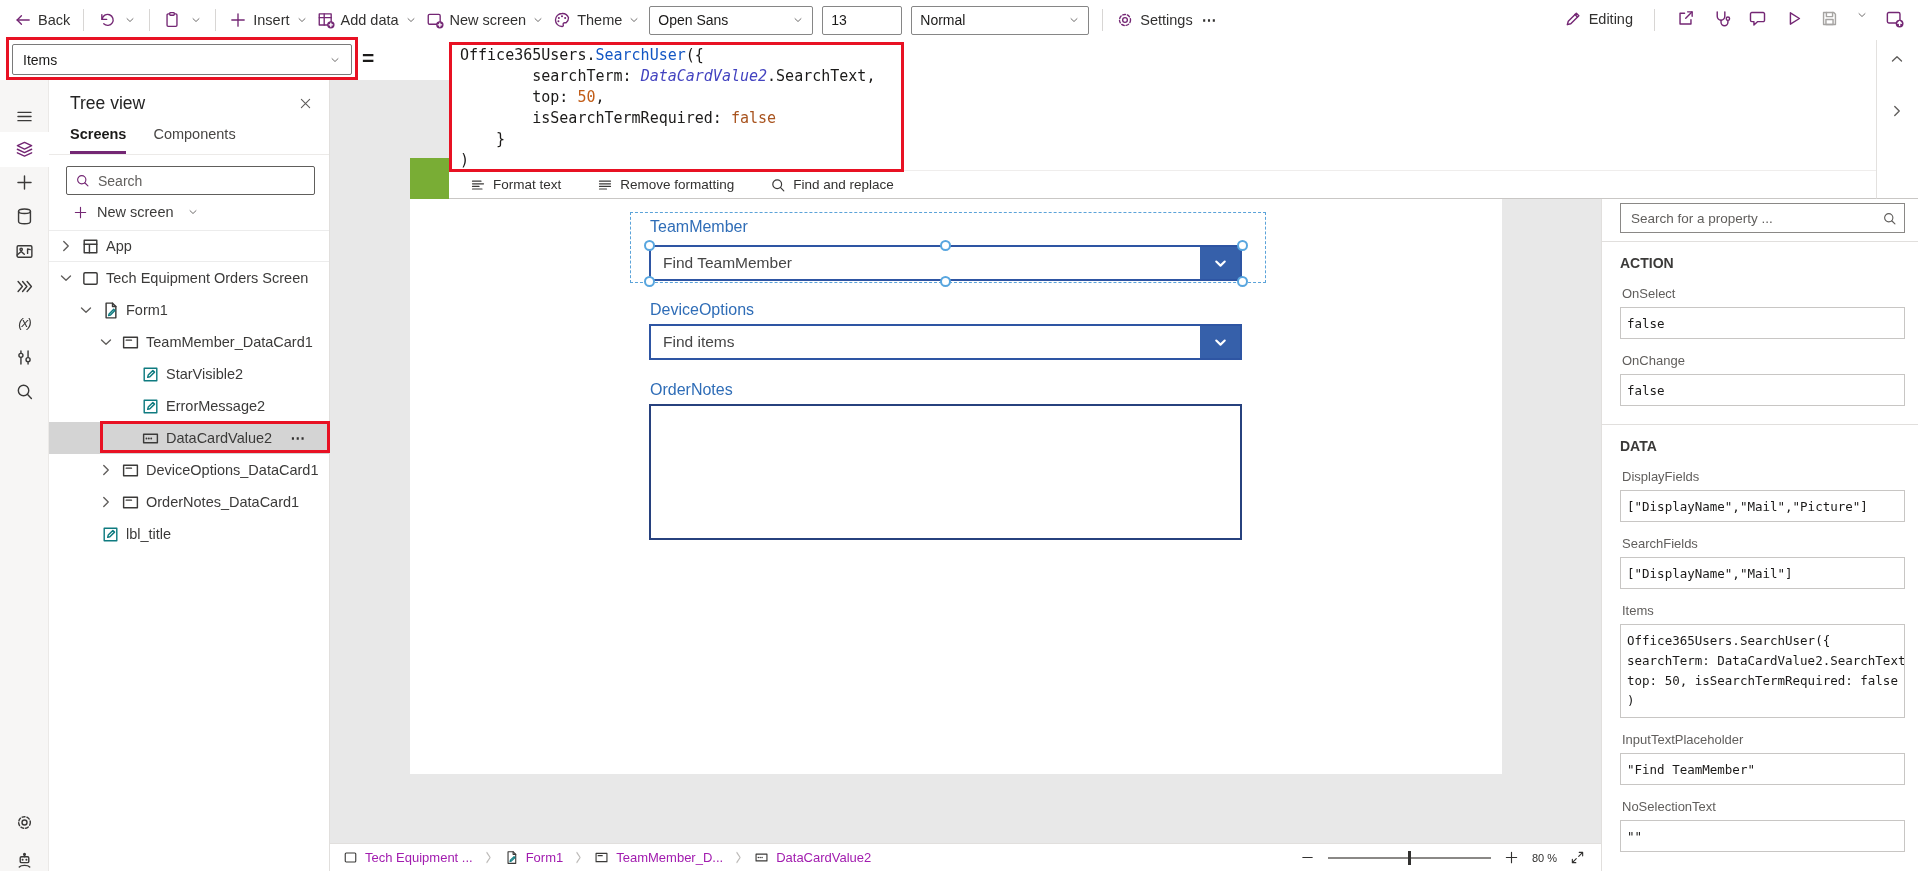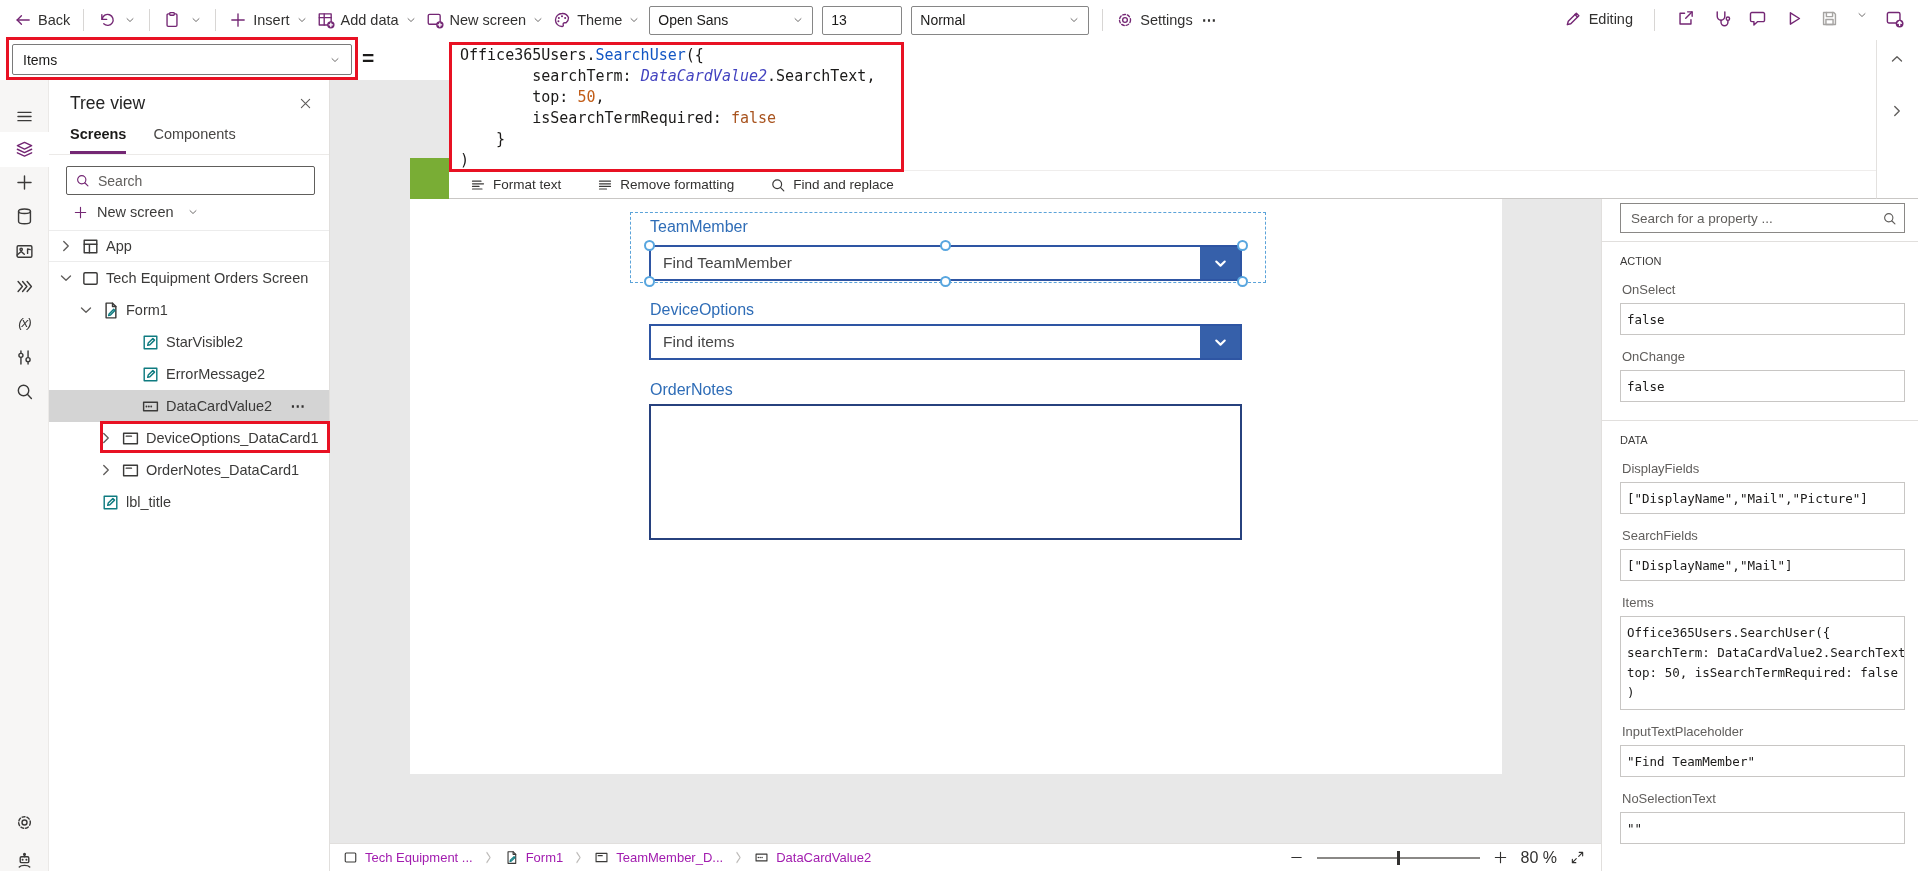--- a/index.html
+++ b/index.html
@@ -103,39 +103,39 @@
   #right-panel{position:absolute;left:1601px;top:199px;width:317px;height:672px;background:#fff;
     border-left:1px solid #e1dfdd;z-index:6}
   .rp-searchwrap{padding:4px 13px 8px 18px;border-bottom:1px solid #e1dfdd}
   .rp-search{position:relative;height:30px;border:1px solid #8a8886;background:#fff;display:flex;align-items:center}
   .rp-search input{border:0;outline:0;width:100%;padding:0 30px 0 10px;font-size:13.5px;
     font-family:inherit;color:#323130;background:transparent}
   .rp-search input::placeholder{color:#605e5c}
   .rp-search .i{position:absolute;right:7px;width:15px;height:15px;color:#605e5c}
   .rp-section{padding:13px 13px 4px 18px}
   .rp-section + .rp-section{border-top:1px solid #e1dfdd}
-  .rp-title{font-size:11px;font-weight:400;color:#3b3a39;margin-bottom:15px}
+  .rp-title{font-size:14px;font-weight:700;color:#3b3a39;margin-bottom:15px}
   .rp-label{font-size:13px;color:#605e5c;margin:2px 0 6px 2px}
   .rp-input{border:1px solid #c8c6c4;background:#fff;min-height:32px;display:flex;align-items:center;
     padding:2px 6px;font-family:"DejaVu Sans Mono",monospace;font-size:12.5px;color:#1b1a19;
     margin-bottom:14px;white-space:nowrap;overflow:hidden}
   .rp-input.multi{display:block;padding:6px;line-height:20px}
 
   
   #bottom-bar{position:absolute;left:330px;top:843px;width:1271px;height:28px;background:#fff;
     border-top:1px solid #e1dfdd;display:flex;align-items:center;padding:0 16px 0 13px;z-index:6}
   .crumb{display:flex;align-items:flex-end;gap:7px;font-size:13px;color:#a21caf;cursor:pointer;white-space:nowrap}
   .crumb .i{width:15px;height:15px;color:#3b3a39}
   .csep{width:13px;height:13px;color:#bdbbb9;margin:0 9px;transform:scaleY(1.5)}
   #zoomgrp{margin-left:auto;display:flex;align-items:center;gap:13px}
   #zoomgrp .i{width:15px;height:15px;color:#323130;cursor:pointer}
   #ztrack{position:relative;width:163px;height:14px;cursor:pointer}
   #ztrack .line{position:absolute;left:0;right:0;top:6px;height:2px;background:#8a8886}
   #zthumb{position:absolute;left:80px;top:0;width:3px;height:14px;background:#323130}
-  #zoomval{font-size:16px;color:#323130;white-space:nowrap}
+  #zoomval{font-size:11px;color:#323130;white-space:nowrap}
 
   
   .redbox{position:absolute;border:3px solid #e81123;z-index:60;pointer-events:none}
 </style>
 </head>
 <body>
 
 <div id="topbar">
   <span class="tb-item">
     <span class="i pu">
@@ -527,20 +527,35 @@
           </svg>
         </span>
             <span class="i ticon">
           <svg viewBox="0 0 16 16" fill="none" stroke="currentColor" stroke-width="1.2" stroke-linecap="round" stroke-linejoin="round">
             <path d="M4.3 1.8h5.4l2.8 2.8v9.6H4.3z"></path>
             <path d="M9.7 1.8v2.8h2.8"></path>
             <path d="m6.8 10.9 3.9-3.9 1 1-3.9 3.9-1.4.4z" stroke="#0f7b80"></path>
           </svg>
         </span>
             <span class="tlabel">Form1</span>
+
+          </div>
+      <div class="trow" style="padding-left:48px">
+        <span class="tchev">
+          <svg viewBox="0 0 16 16" fill="none" stroke="currentColor" stroke-width="1.2" stroke-linecap="round" stroke-linejoin="round">
+            <path d="m4 6.2 4 3.8 4-3.8"></path>
+          </svg>
+        </span>
+            <span class="i ticon">
+          <svg viewBox="0 0 16 16" fill="none" stroke="currentColor" stroke-width="1.2" stroke-linecap="round" stroke-linejoin="round">
+            <rect x="2.2" y="3.6" width="11.6" height="8.8"></rect>
+            <path d="M4.4 6h4.4"></path>
+          </svg>
+        </span>
+            <span class="tlabel">TeamMember_DataCard1</span>
 
           </div>
       <div class="trow" style="padding-left:68px">
         <span class="tchev"></span>
             <span class="i ticon teal">
           <svg viewBox="0 0 16 16" fill="none" stroke="currentColor" stroke-width="1.2" stroke-linecap="round" stroke-linejoin="round">
             <rect x="2.7" y="2.7" width="10.6" height="10.6"></rect>
             <path d="m5.6 10.4.5-1.9 3.9-3.9 1.4 1.4-3.9 3.9z"></path>
           </svg>
         </span>

